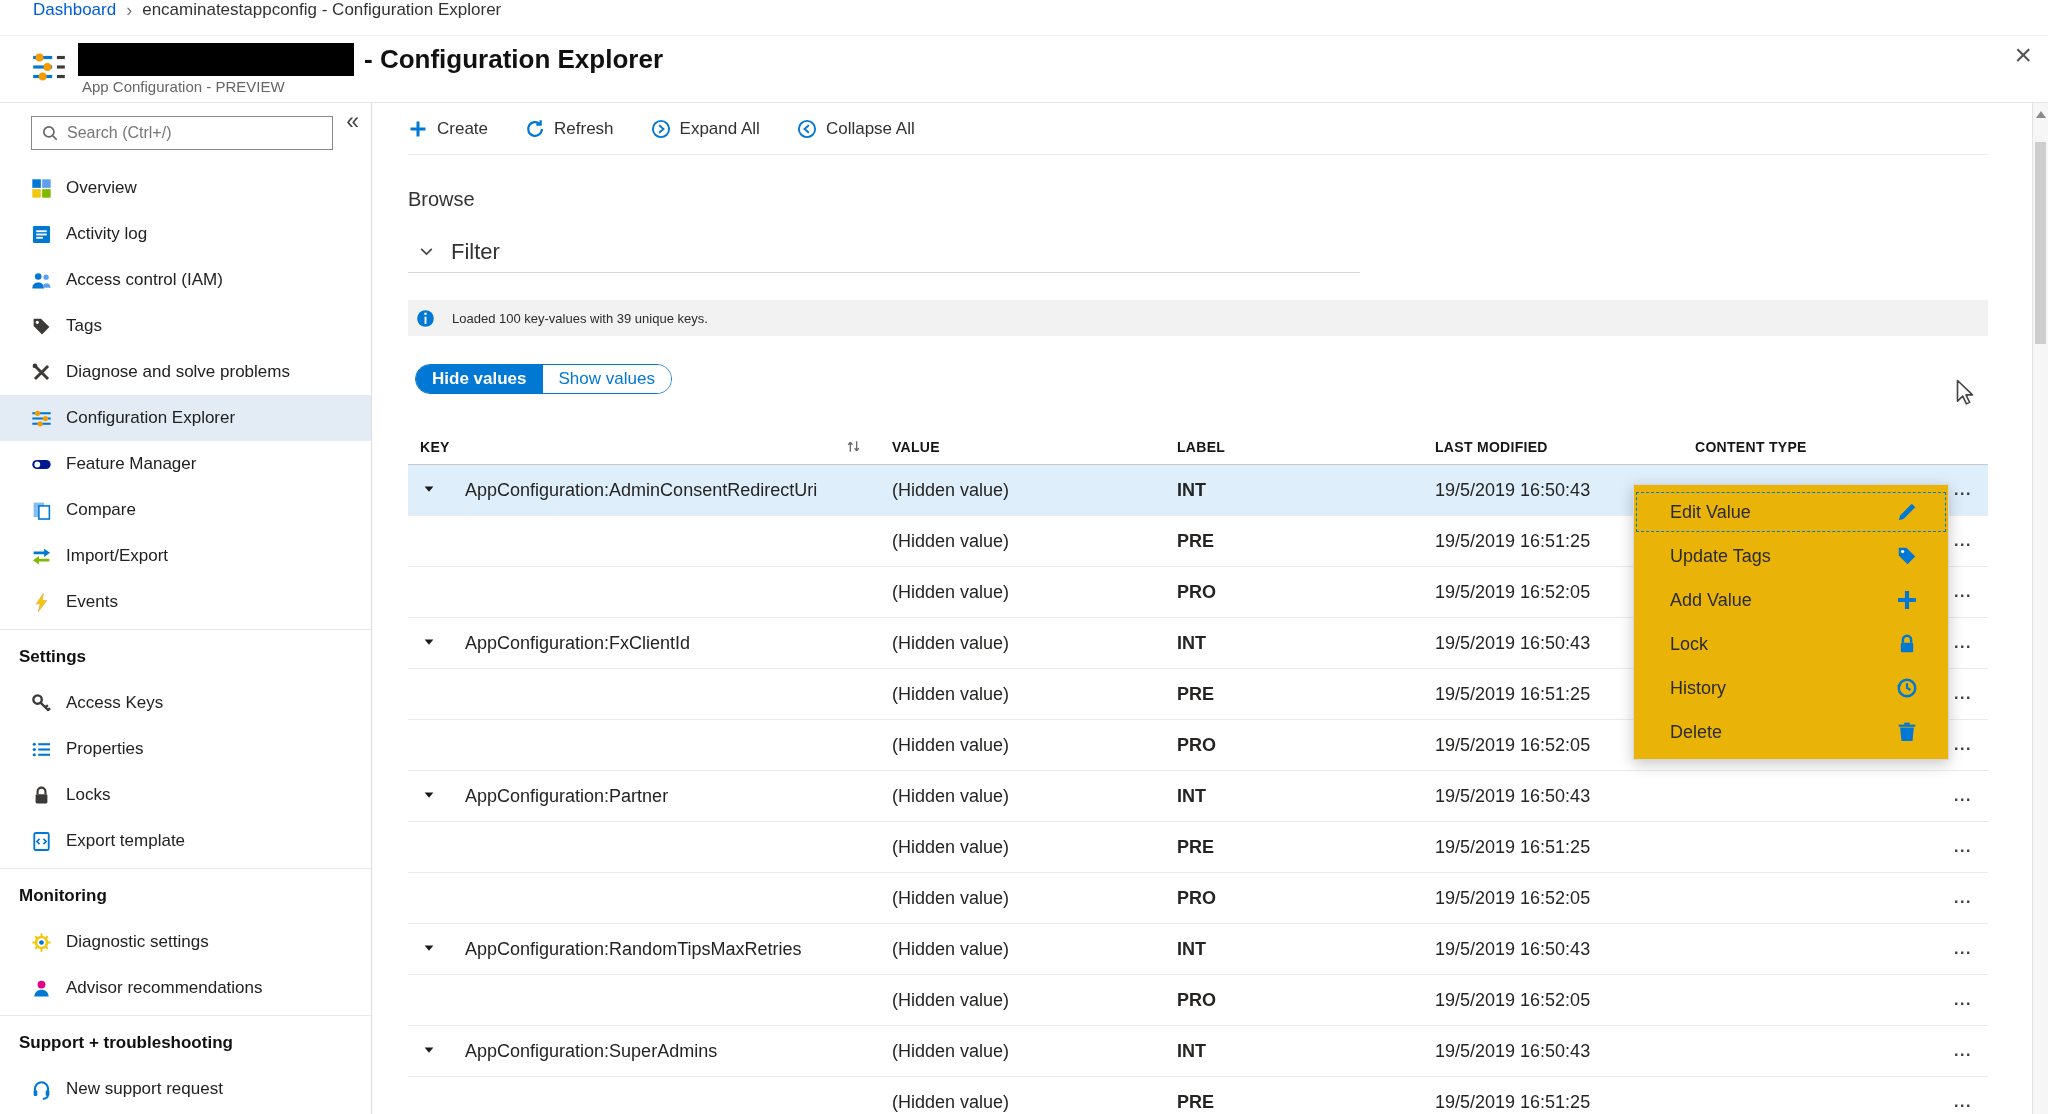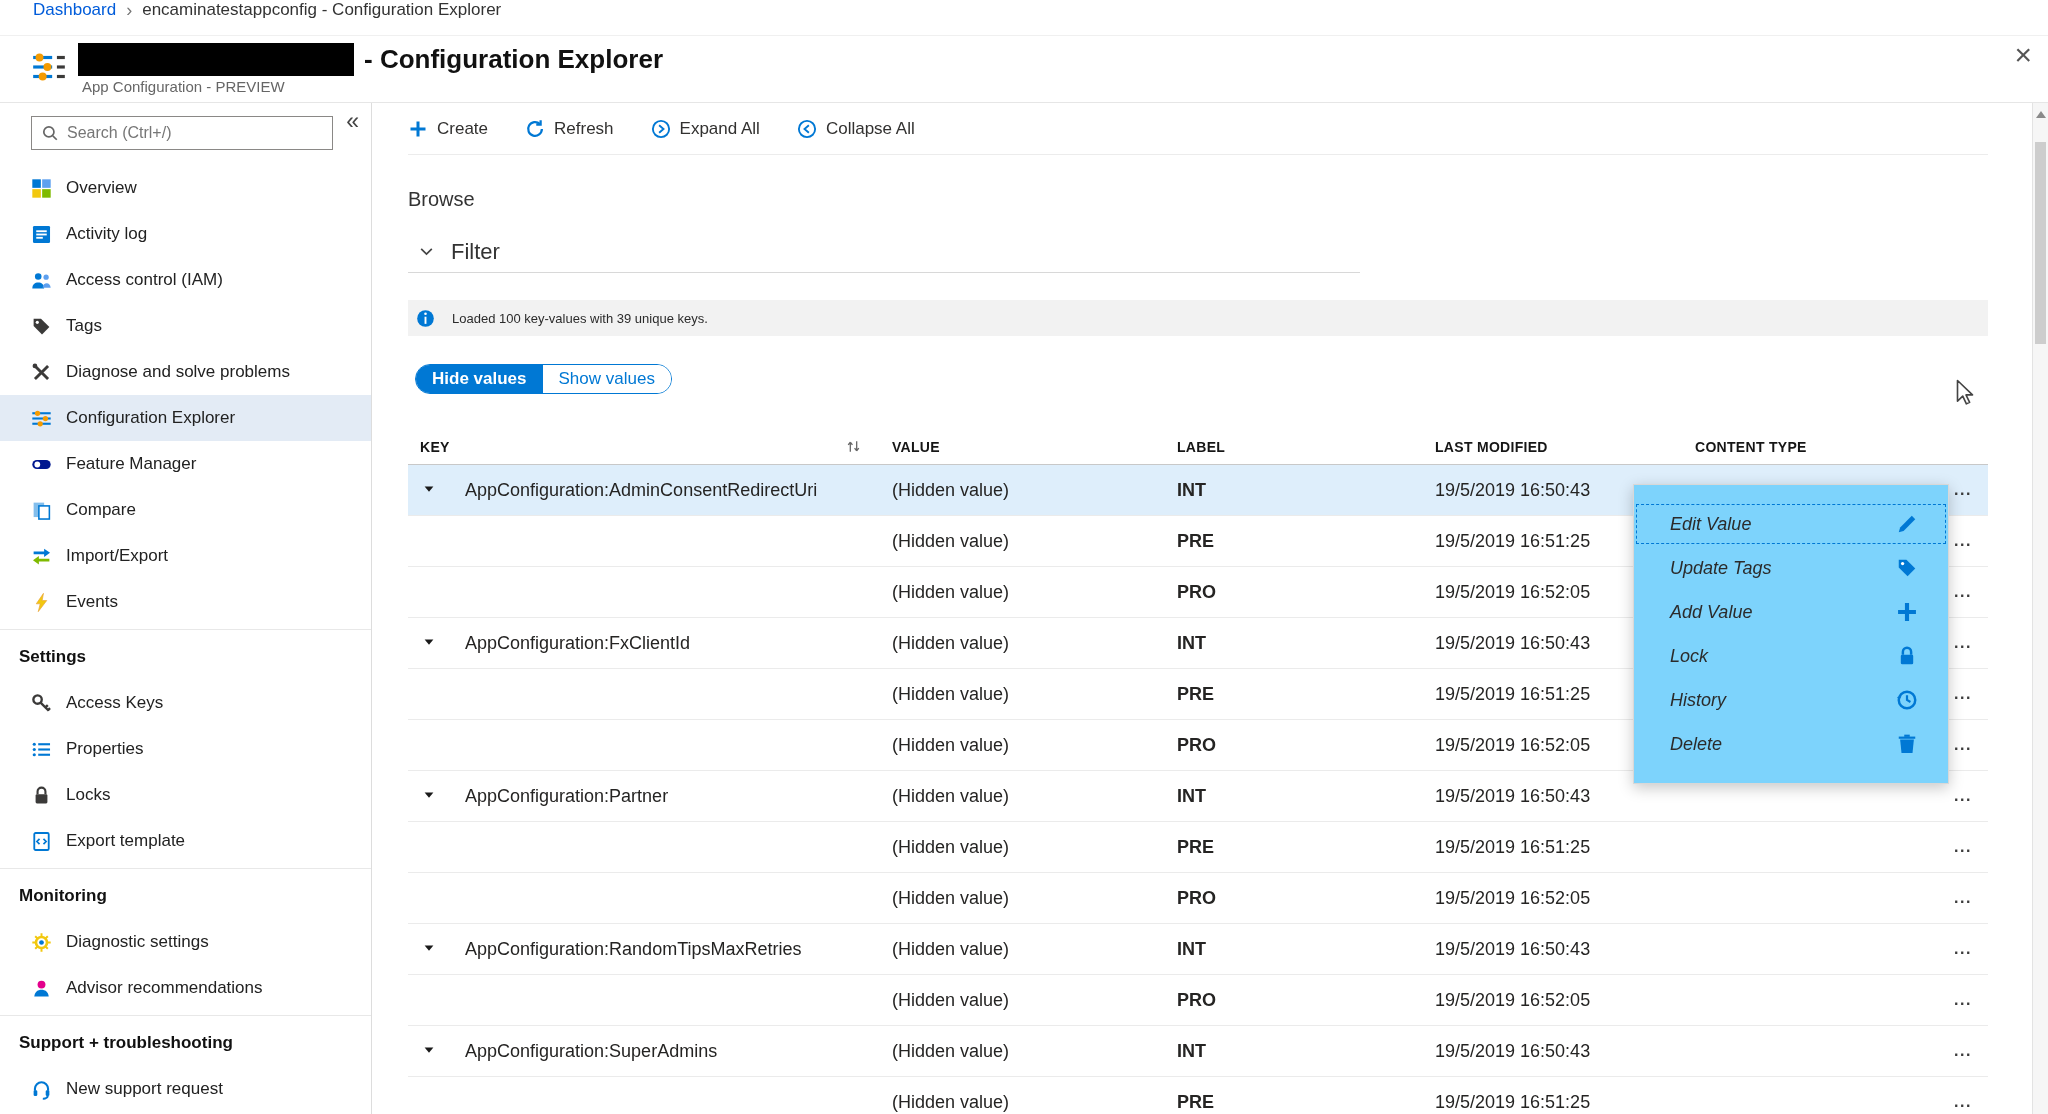--- a/index.html
+++ b/index.html
@@ -92,21 +92,21 @@
   .trow.selected { background: var(--selected-row,#deeefb); }
   .c-exp { padding-left: 14px; }
   .exp-icon { width: 14px; height: 14px; display: inline-block; }
   .c-key { padding-left: 5px; white-space: nowrap; overflow: hidden; }
   .c-lab { font-weight: 600; }
   .c-dots { padding-left: 14px; font-size: 16px; font-weight: 700; letter-spacing: 1.5px; color: #3b3b3b; }
 
   
   .context-menu {
     position: absolute; left: 1633px; top: 484px; width: 316px; z-index: 50;
-    background: #7dd3fc; border: 1px solid #d8d8d8; box-shadow: 0 4px 14px rgba(0,0,0,.22); padding: 17px 0; font-style: italic;
+    background: #eab308; border: 1px solid #d8d8d8; box-shadow: 0 4px 14px rgba(0,0,0,.22); padding: 5px 0;
   }
   .menu-item { display: flex; align-items: center; height: 44px; padding: 0 30px 0 36px; font-size: 18px; color: #2b2b2b; }
   .menu-item.focused { outline: 1px dashed var(--accent,#0078d4); outline-offset: -3px; }
   .menu-icon { width: 22px; height: 22px; margin-left: auto; flex: none; }
 
   
   .scrollbar { position: absolute; top: 103px; right: 0; width: 16px; bottom: 0; background: #f6f6f6; border-left: 1px solid #e3e3e3; z-index: 40; }
   .scroll-arrow { width: 0; height: 0; border-left: 5px solid transparent; border-right: 5px solid transparent; border-bottom: 7px solid #8a8a8a; margin: 8px auto 0; }
   .scroll-thumb { position: absolute; top: 39px; left: 2px; right: 2px; height: 202px; background: #cdcdcd; }
 

